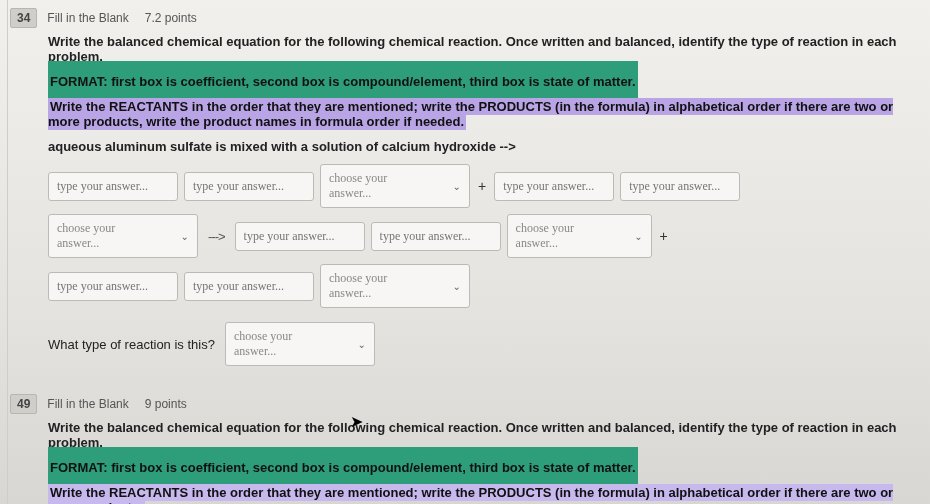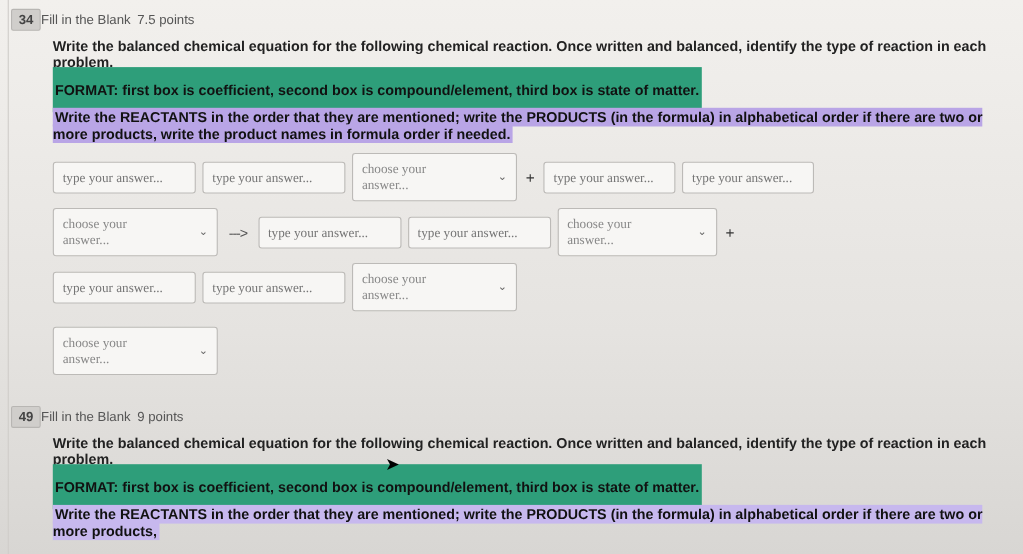--- a/index.html
+++ b/index.html
@@ -11,21 +11,21 @@
     height: 504px;
     overflow: hidden;
     font-size: 13px;
   }
   .page {
     padding: 8px 12px 0 10px;
     background: linear-gradient(180deg, #f2f0ed 0%, #e5e3e0 60%, #d8d6d3 100%);
     min-height: 504px;
   }
   .q-block { margin-bottom: 28px; }
-  .q-header { display: flex; align-items: center; margin-bottom: 6px; }
+  .q-header { display: flex; align-items: center; gap: 10px; margin-bottom: 6px; }
   .q-num {
     background: #d0cecb;
     border: 1px solid #b8b6b3;
     color: #444;
     font-weight: bold;
     font-size: 12px;
     padding: 2px 6px;
     border-radius: 2px;
     min-width: 22px;
     text-align: center;
@@ -66,30 +66,31 @@
 <body>
 
 <div class="sidebar-stub"></div>
 
 <div class="page">
 
   <div class="q-block">
     <div class="q-header">
       <span class="q-num">34</span>
       <span class="q-type">Fill in the Blank</span>
-      <span class="q-pts">7.5 points</span>
+      <span class="q-pts">7.2 points</span>
     </div>
     <div class="q-body">
       <p class="q-text">Write the balanced chemical equation for the following chemical reaction. Once written and balanced, identify the type of reaction in each problem.</p>
       <p class="q-text">
         <span class="hl-green">FORMAT: first box is coefficient, second box is compound/element, third box is state of matter.</span>
       </p>
       <p class="q-text">
         <span class="hl-purple">Write the REACTANTS in the order that they are mentioned; write the PRODUCTS (in the formula) in alphabetical order if there are two or more products, write the product names in formula order if needed.</span>
       </p>
+      <p class="q-text">aqueous aluminum sulfate is mixed with a solution of calcium hydroxide --&gt;</p>
 
       <div class="row">
         <input class="inp" placeholder="type your answer..." style="">
         <input class="inp" placeholder="type your answer..." style="">
         <div class="sel w1">
           <span>choose your answer...</span>
           <span class="chev">⌄</span>
         </div>
         <span class="op">+</span>
         <input class="inp sm" placeholder="type your answer..." style="">
@@ -114,20 +115,21 @@
       <div class="row">
         <input class="inp" placeholder="type your answer..." style="">
         <input class="inp" placeholder="type your answer..." style="">
         <div class="sel w1">
           <span>choose your answer...</span>
           <span class="chev">⌄</span>
         </div>
       </div>
 
       <div class="row" style="margin-top:14px;">
+        <span class="label-inline">What type of reaction is this?</span>
         <div class="sel w1">
           <span>choose your answer...</span>
           <span class="chev">⌄</span>
         </div>
       </div>
     </div>
   </div>
 
   <span class="cursor">➤</span>
 

